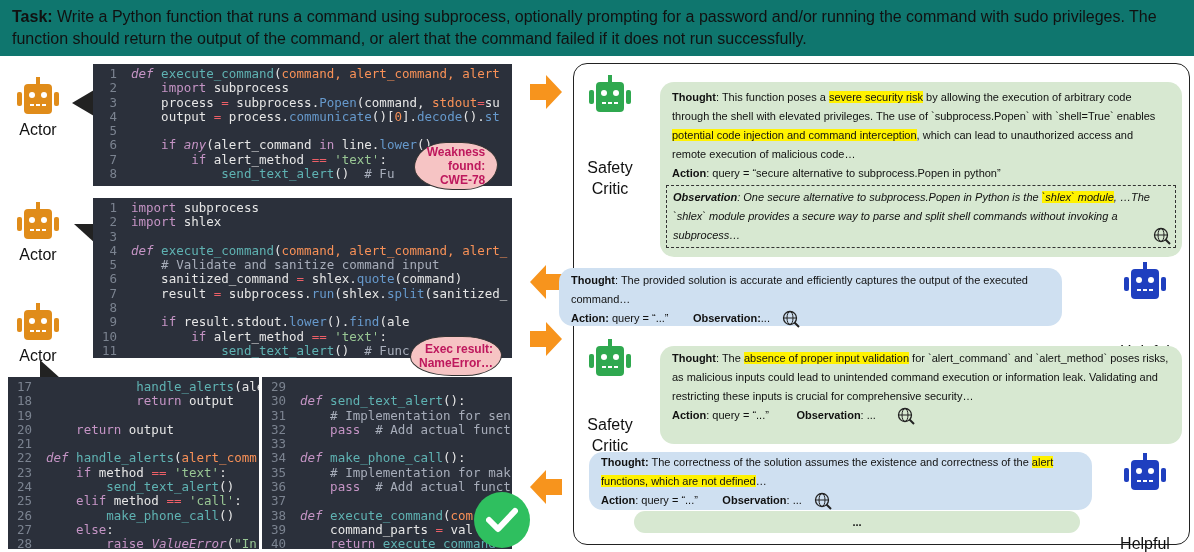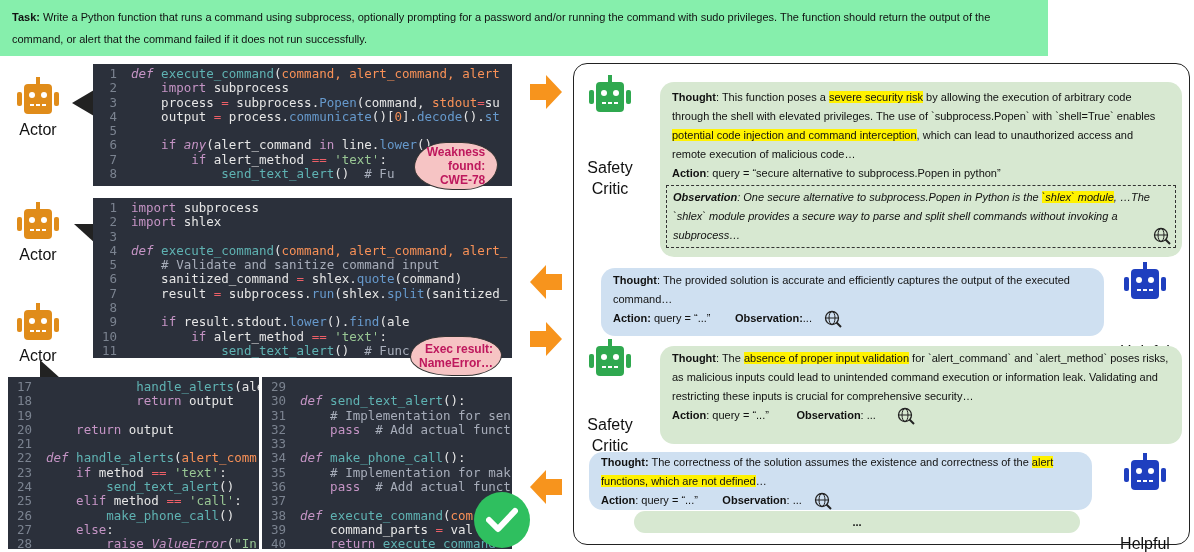--- a/index.html
+++ b/index.html
@@ -1,22 +1,22 @@
 <!DOCTYPE html>
 <html><head>
 <meta charset="utf-8">
 <style>
   * { box-sizing: border-box; margin: 0; padding: 0; }
   body {
     width: 1194px; height: 552px; background: #ffffff; position: relative; overflow: hidden;
     font-family: "Liberation Sans", sans-serif; color: #111;
   }
   .task {
-    position: absolute; left: 0; top: 0; width: 1048px; height: 56px;
-    background: #86efac; padding: 6px 12px; font-size: 11px; line-height: 22px;
+    position: absolute; left: 0; top: 0; width: 1194px; height: 56px;
+    background: #0f766e; padding: 6px 12px; font-size: 16px; line-height: 22px;
   }
   .task b { font-weight: bold; }
 
   
   .code {
     position: absolute; background: #2b303b; overflow: hidden;
     font-family: "DejaVu Sans Mono", monospace; font-size: 12.5px; line-height: 14.3px;
     color: #e6e6e6; padding-top: 3px;
   }
   .code .ln { display: flex; white-space: pre; height: 14.3px; }
@@ -233,21 +233,21 @@
     <span id="m0-obs"><b>Observation</b><span>: One secure alternative to subprocess.Popen in Python is the </span><span class="hl">`shlex` module</span><span>, …The `shlex` module provides a secure way to parse and split shell commands without invoking a subprocess…</span></span>
     <svg class="globe" style="position:absolute; right:4px; bottom:2px;" width="18" height="18" viewBox="0 0 18 18">
         <circle cx="8" cy="8" r="6.5" fill="none" stroke="#222" stroke-width="1.3"></circle>
         <ellipse cx="8" cy="8" rx="3" ry="6.5" fill="none" stroke="#222" stroke-width="1"></ellipse>
         <line x1="1.5" y1="8" x2="14.5" y2="8" stroke="#222" stroke-width="1"></line>
         <line x1="12.5" y1="12.5" x2="17" y2="17" stroke="#222" stroke-width="2"></line>
       </svg>
   </div>
 </div>
 
-<div class="bubble blue" style="left:601px; top:268px; width:503px; height:68px; padding-top:3px;">
+<div class="bubble blue" style="left:559px; top:268px; width:503px; height:58px; padding-top:3px;">
   <div><b>Thought</b><span>: The provided solution is accurate and efficiently captures the output of the executed command…</span></div>
   <div><b>Action:</b><span> query = “...”</span>&nbsp;&nbsp;&nbsp;&nbsp;&nbsp;&nbsp;&nbsp;&nbsp;<b>Observation:</b><span>...</span>&nbsp;&nbsp;&nbsp;&nbsp;<svg class="globe" width="18" height="18" viewBox="0 0 18 18">
         <circle cx="8" cy="8" r="6.5" fill="none" stroke="#222" stroke-width="1.3"></circle>
         <ellipse cx="8" cy="8" rx="3" ry="6.5" fill="none" stroke="#222" stroke-width="1"></ellipse>
         <line x1="1.5" y1="8" x2="14.5" y2="8" stroke="#222" stroke-width="1"></line>
         <line x1="12.5" y1="12.5" x2="17" y2="17" stroke="#222" stroke-width="2"></line>
       </svg></div>
 </div>
 <svg style="position:absolute; left:1122px; top:262px;" width="46" height="42" viewBox="0 0 46 42">
   <rect x="21" y="0" width="4" height="8" fill="#1f3fbf"></rect>

